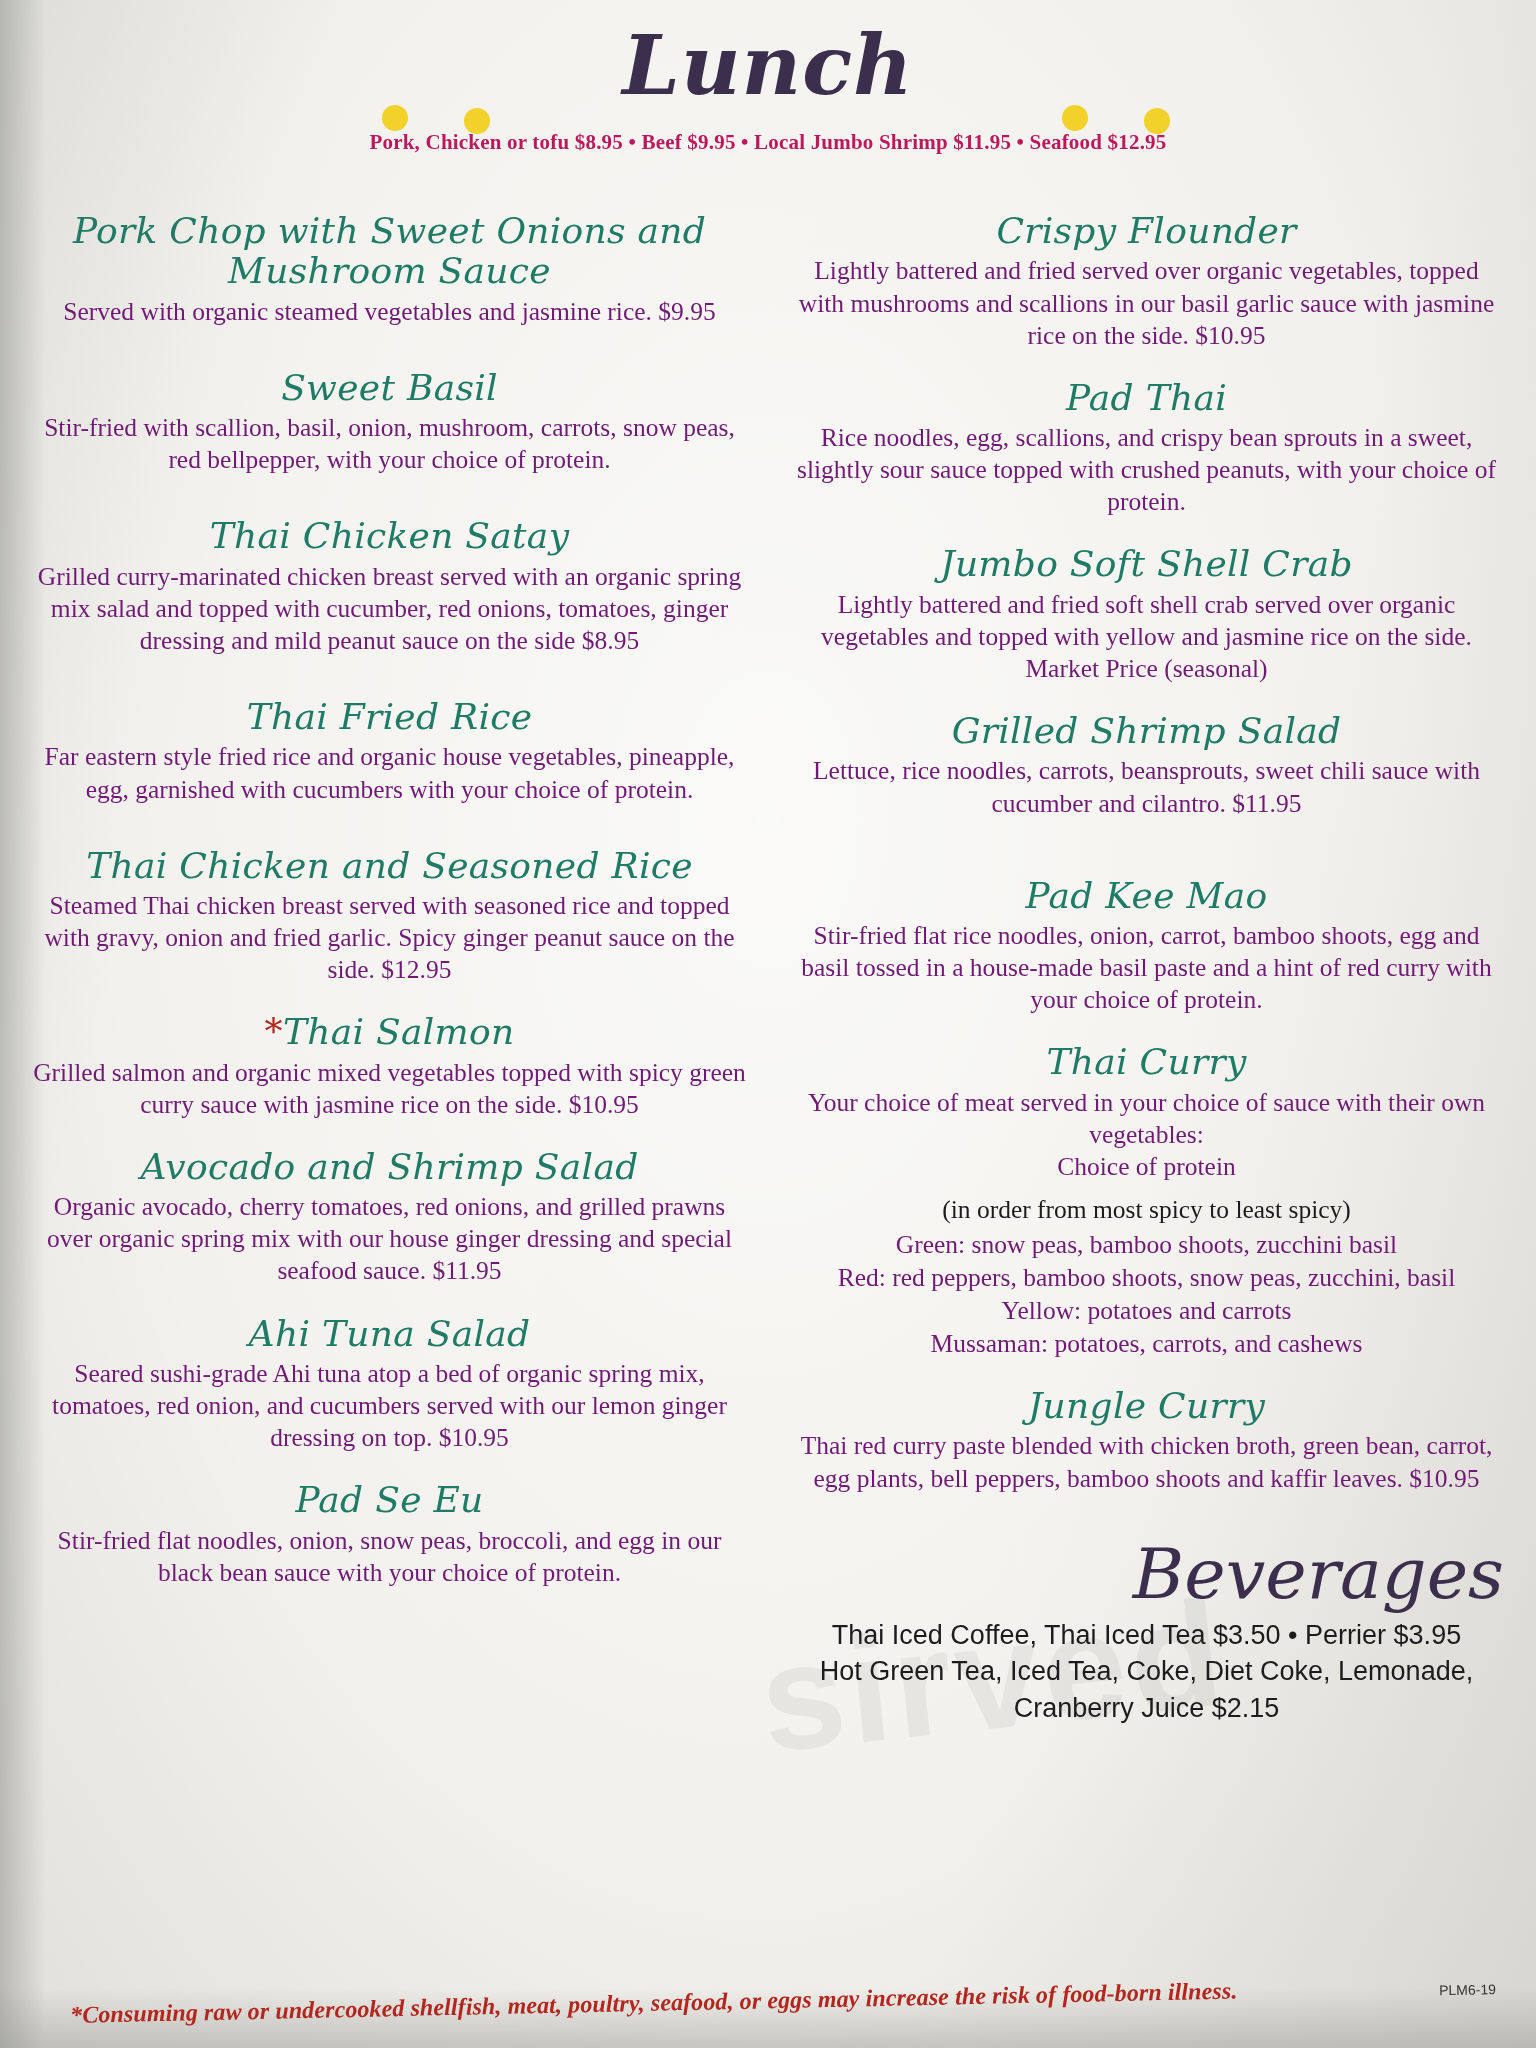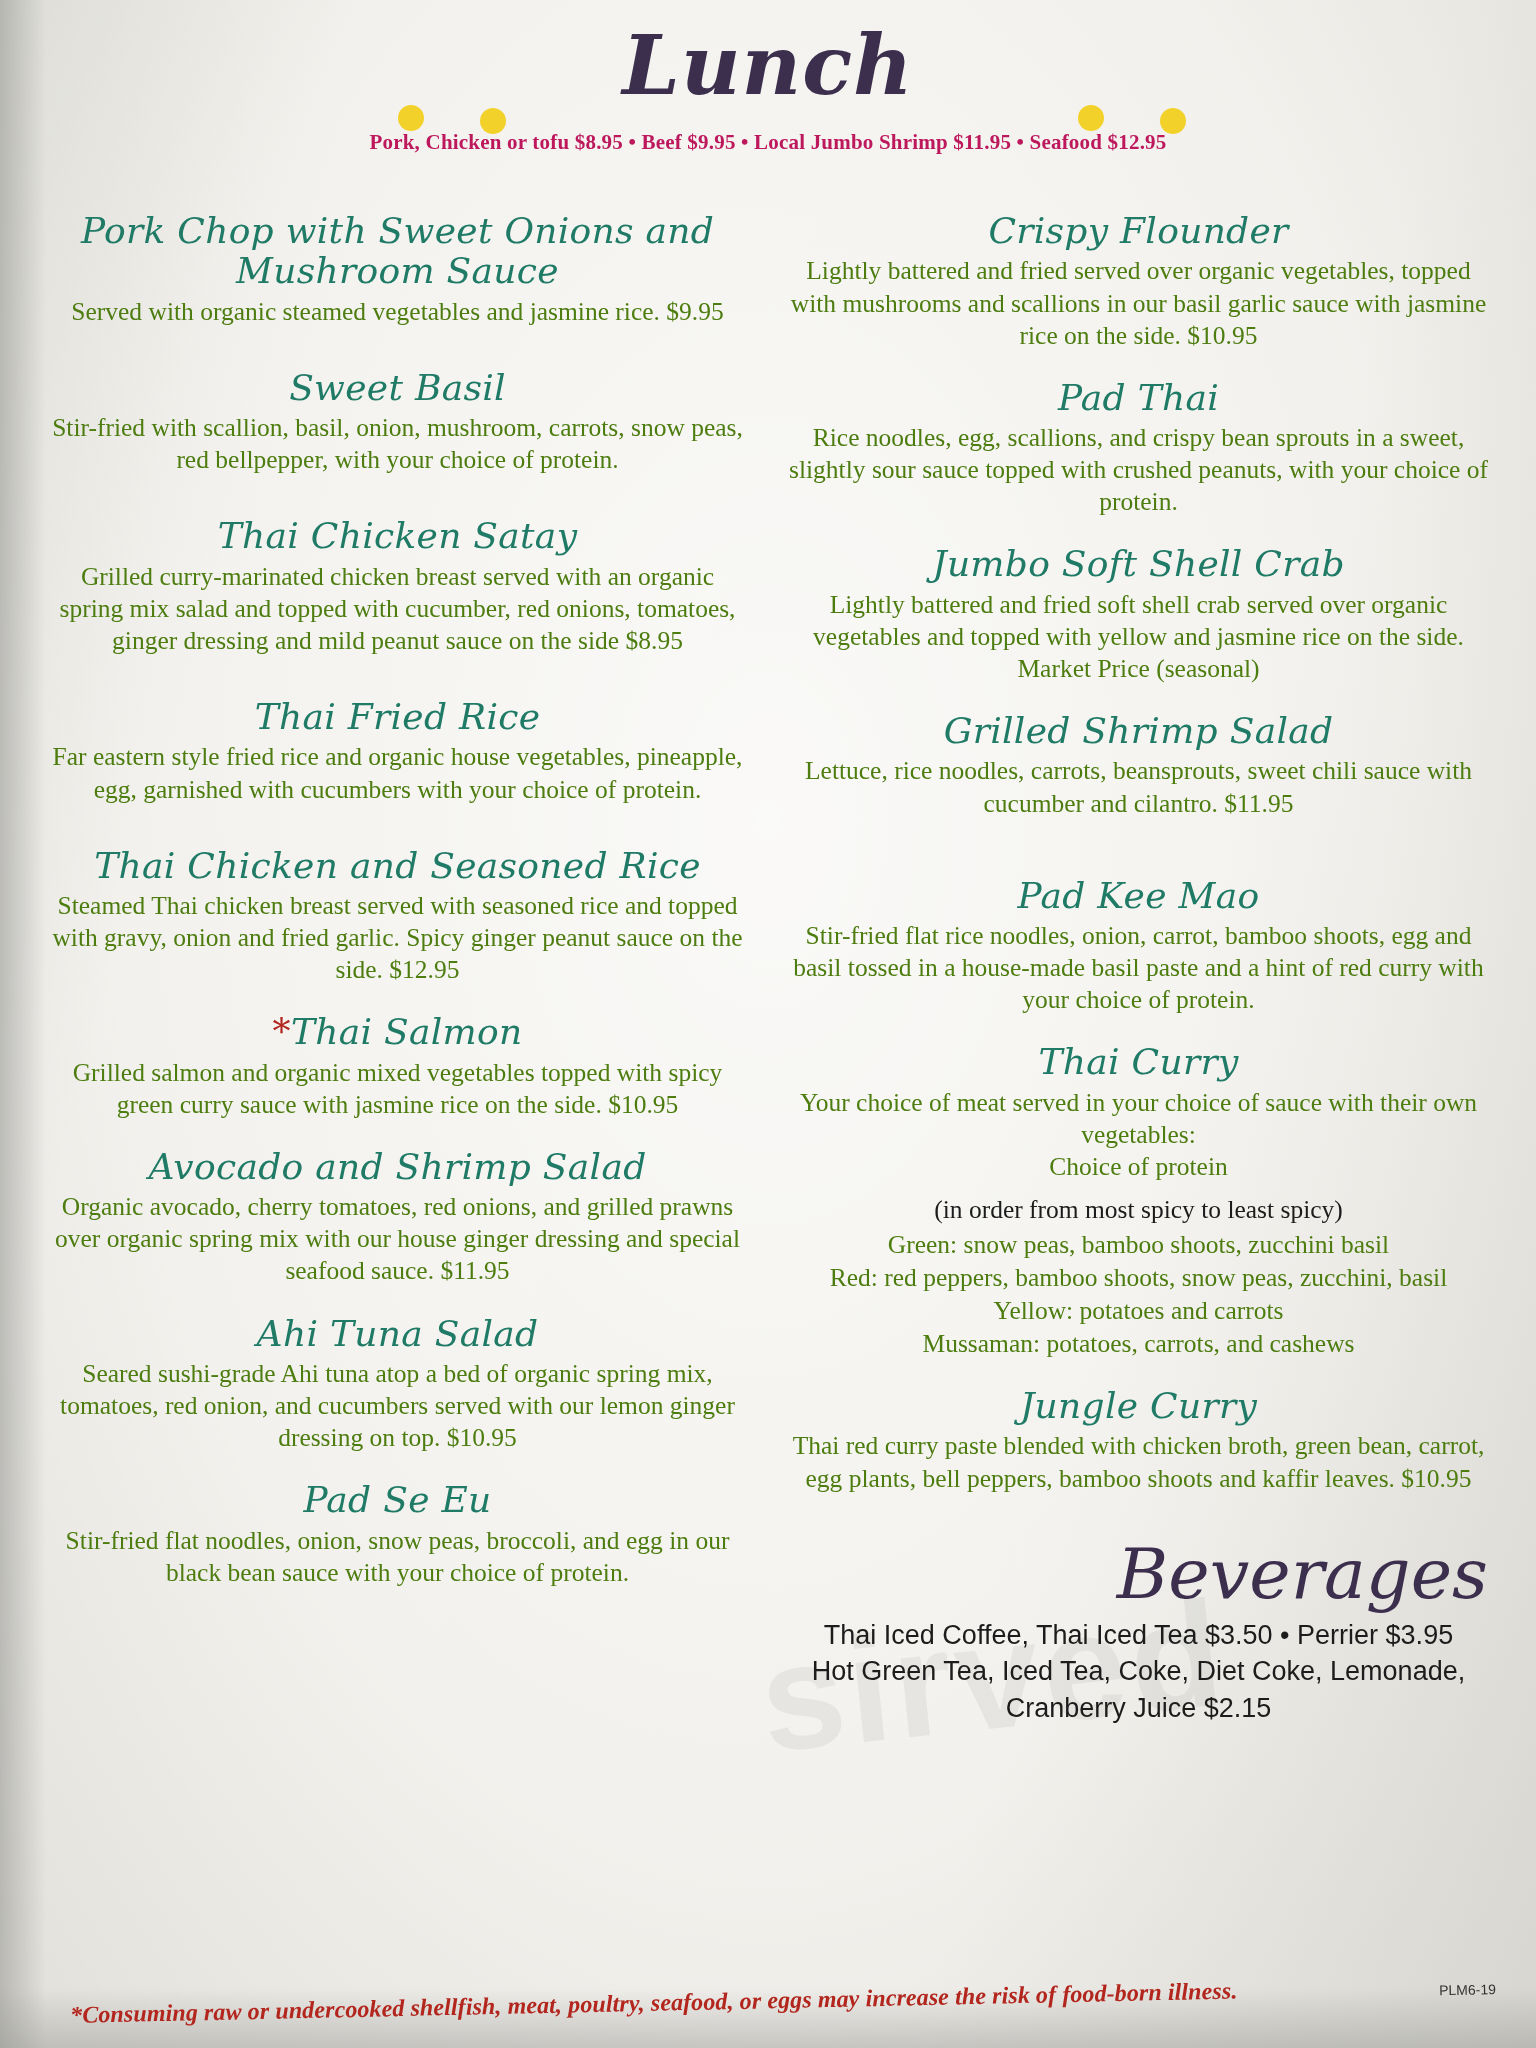--- a/index.html
+++ b/index.html
@@ -46,21 +46,21 @@
     font-weight: bold;
     color: rgba(120,120,115,0.10);
     letter-spacing: 4px;
     transform: rotate(-6deg);
     pointer-events: none;
     user-select: none;
   }
 
   .content {
     position: relative;
-    padding: 0 48px;
+    padding: 0 32px;
   }
 
   
   .header {
     position: relative;
     text-align: center;
     padding-top: 22px;
   }
   .title-lunch {
     font-family: "DejaVu Serif", serif;
@@ -113,21 +113,21 @@
     color: #1f7a66;
     line-height: 1.12;
     margin: 0 0 4px 0;
     letter-spacing: 0.3px;
   }
   .item-name .ast { color: #b3261e; }
   .item-desc {
     font-family: "Liberation Serif", serif;
     font-size: 25.5px;
     line-height: 1.26;
-    color: #4d7c0f;
+    color: #701a75;
     margin: 0;
   }
 
   .spacer-sm { height: 14px; }
   .spacer-md { height: 30px; }
 
   .curry-note {
     font-family: "Liberation Serif", serif;
     font-size: 25.5px;
     line-height: 1.35;

